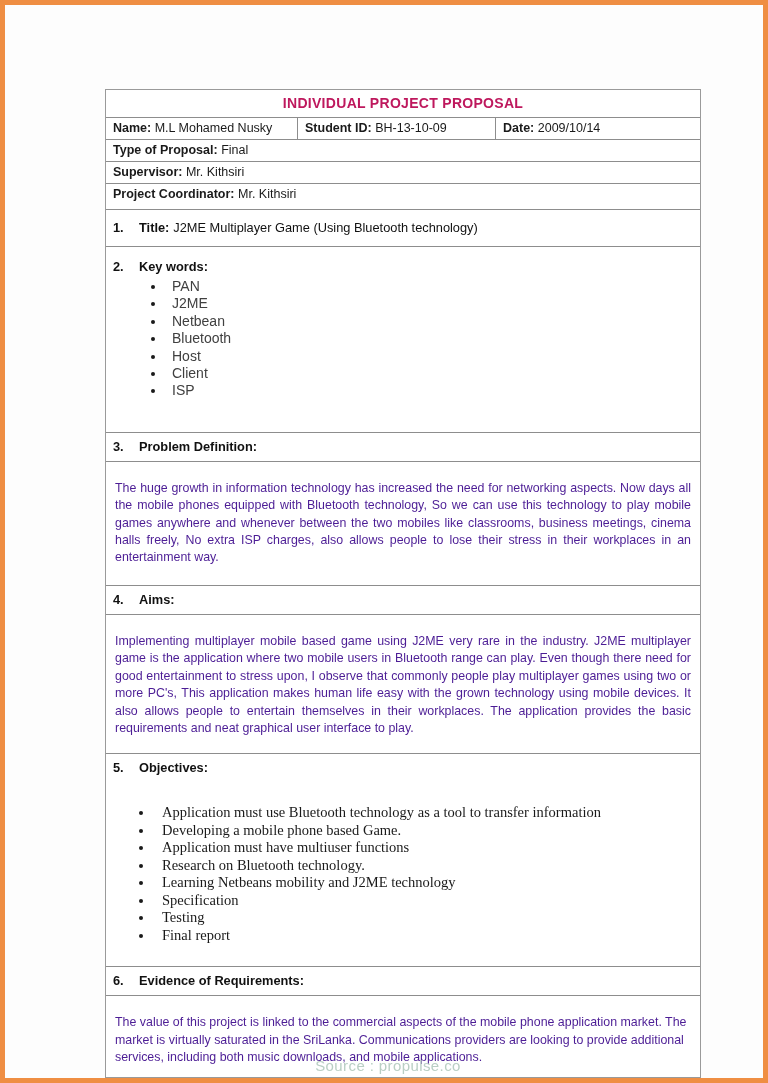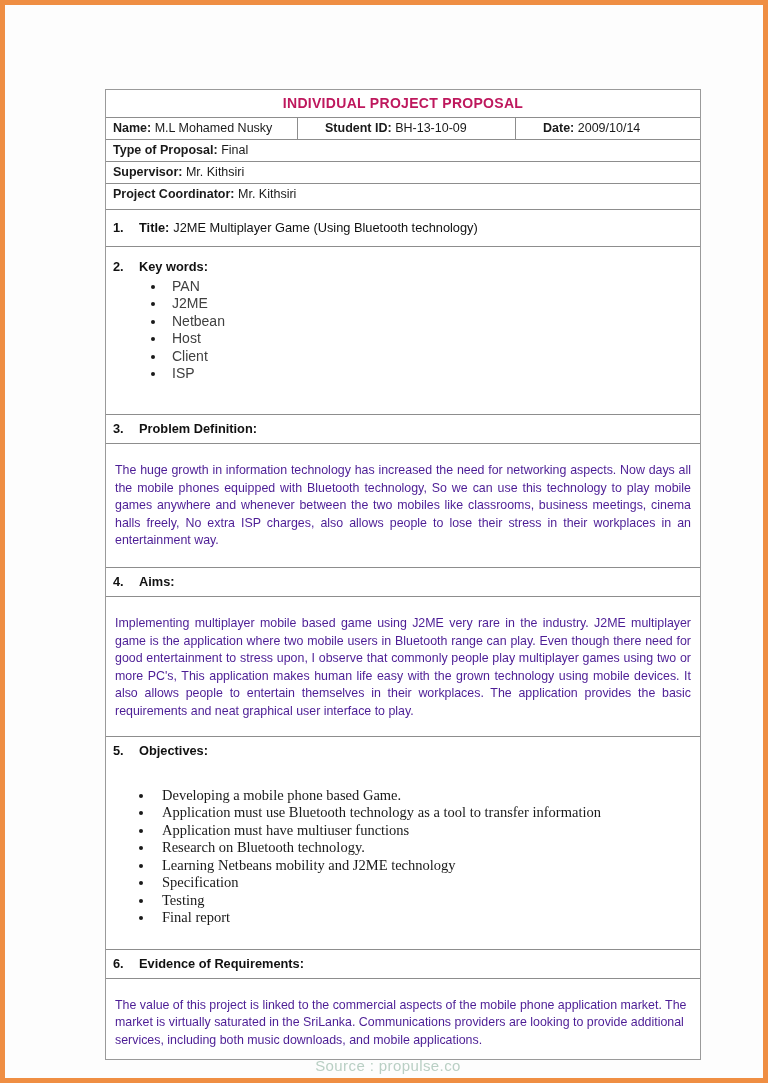--- a/index.html
+++ b/index.html
@@ -54,21 +54,20 @@
     letter-spacing: .3px;
     padding: 5px 0 6px 0;
     color: #be185d;
   }
 
   
   .meta-row {
     display: flex;
     font-size: 12.5px;
     color: #1a1a1a;
-    gap: 20px;
   }
   .meta-cell {
     padding: 3px 7px 4px 7px;
     box-sizing: border-box;
     border-right: 1px solid #8d8d8d;
     white-space: nowrap;
     overflow: hidden;
   }
   .meta-cell:last-child { border-right: none; }
   .c-name { width: 192px; }
@@ -219,20 +218,21 @@
 
       <div class="row sec-block">
         <div class="sec-head" style="padding-top:12px;padding-bottom:4px;">
           <span class="sec-num">2.</span>
           <span>Key words:</span>
         </div>
         <ul class="kw-list">
           <li>PAN</li>
           <li>J2ME</li>
           <li>Netbean</li>
+          <li>Bluetooth</li>
           <li>Host</li>
           <li>Client</li>
           <li>ISP</li>
         </ul>
         <div style="height:22px;"></div>
       </div>
 
       <div class="row sec-head">
         <span class="sec-num">3.</span>
         <span>Problem Definition:</span>
@@ -244,22 +244,22 @@
         <span>Aims:</span>
       </div>
       <div class="row sec-body" style="padding-bottom:16px;">Implementing multiplayer mobile based game using J2ME very rare in the industry. J2ME multiplayer game is the application where two mobile users in Bluetooth range can play. Even though there need for good entertainment to stress upon, I observe that commonly people play multiplayer games using two or more PC's, This application makes human life easy with the grown technology using mobile devices. It also allows people to entertain themselves in their workplaces. The application provides the basic requirements and neat graphical user interface to play.</div>
 
       <div class="row sec-block">
         <div class="sec-head">
           <span class="sec-num">5.</span>
           <span>Objectives:</span>
         </div>
         <ul class="obj-list">
+          <li>Application must use Bluetooth technology as a tool to transfer information</li>
           <li>Developing a mobile phone based Game.</li>
-          <li>Application must use Bluetooth technology as a tool to transfer information</li>
           <li>Application  must have multiuser functions</li>
           <li>Research on Bluetooth technology.</li>
           <li>Learning Netbeans mobility and J2ME technology</li>
           <li>Specification</li>
           <li>Testing</li>
           <li>Final report</li>
         </ul>
         <div style="height:8px;"></div>
       </div>
 

